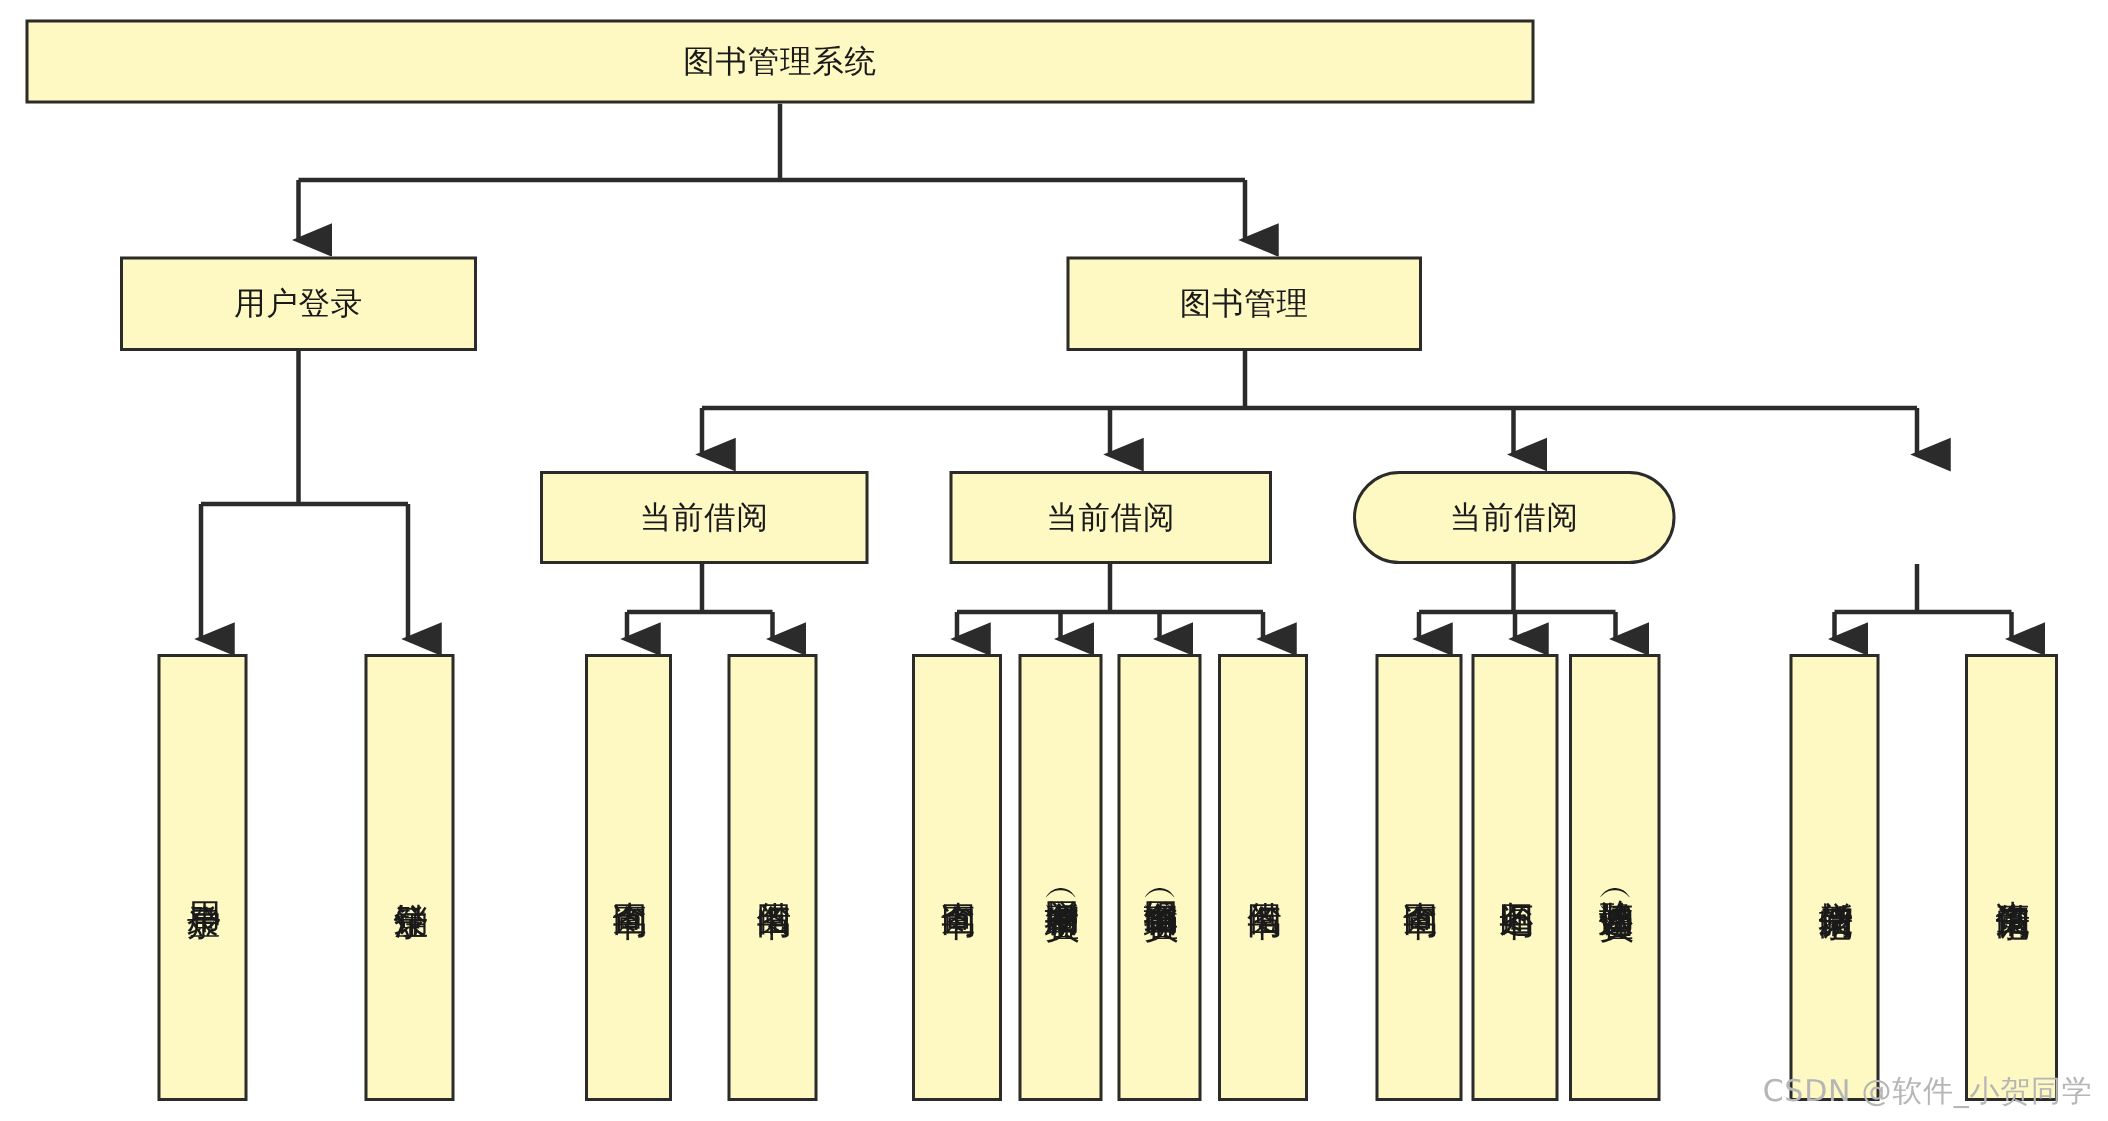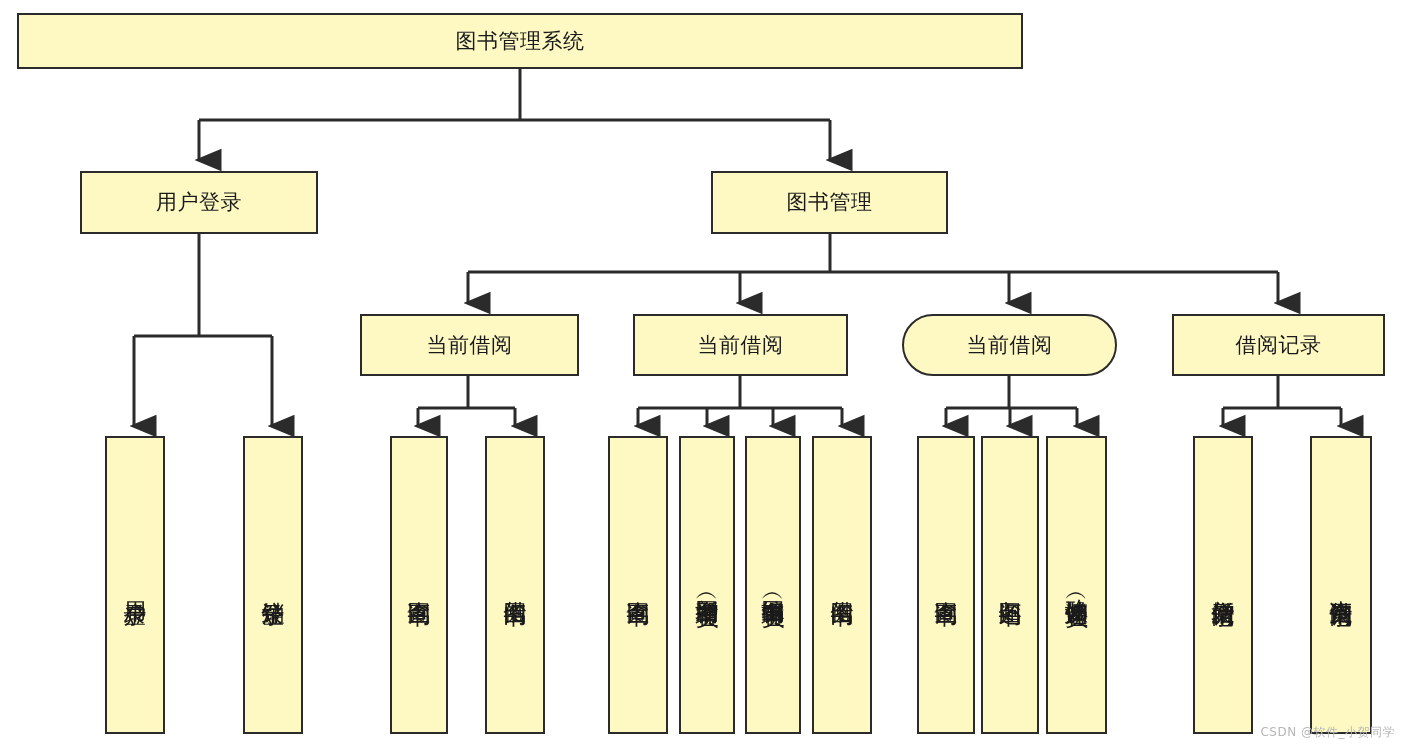--- a/index.html
+++ b/index.html
@@ -55,21 +55,21 @@
     font-size: 23px;
     line-height: 1.18;
     letter-spacing: 1px;
     white-space: nowrap;
     max-height: 100%;
   }
   .watermark {
     position: absolute;
     right: 10px;
     bottom: 6px;
-    font-size: 12px;
+    font-size: 20px;
     color: #b6b6b6;
     letter-spacing: 0.5px;
     white-space: nowrap;
     pointer-events: none;
   }
 </style>
 </head>
 <body>
 
 <div id="canvas">
@@ -137,23 +137,20 @@
 
   <div class="node h-node" style="left:360px; top:314px; width:219px; height:62px;">
     <span class="node-label">当前借阅</span>
   </div>
   <div class="node h-node" style="left:633px; top:314px; width:215px; height:62px;">
     <span class="node-label">当前借阅</span>
   </div>
   <div class="node h-node" style="left:902px; top:314px; width:215px; height:62px;border-radius:31px;">
     <span class="node-label">当前借阅</span>
   </div>
-  <div class="node h-node" style="left:1172px; top:314px; width:213px; height:62px;">
-    <span class="node-label">借阅记录</span>
-  </div>
 
   <div class="node v-node" style="left:105px; top:436px; width:60px; height:298px;">
     <span class="node-label">用户登录</span>
   </div>
   <div class="node v-node" style="left:243px; top:436px; width:60px; height:298px;">
     <span class="node-label">注销登录</span>
   </div>
 
   <div class="node v-node" style="left:390px; top:436px; width:58px; height:298px;">
     <span class="node-label">查询图书</span>

